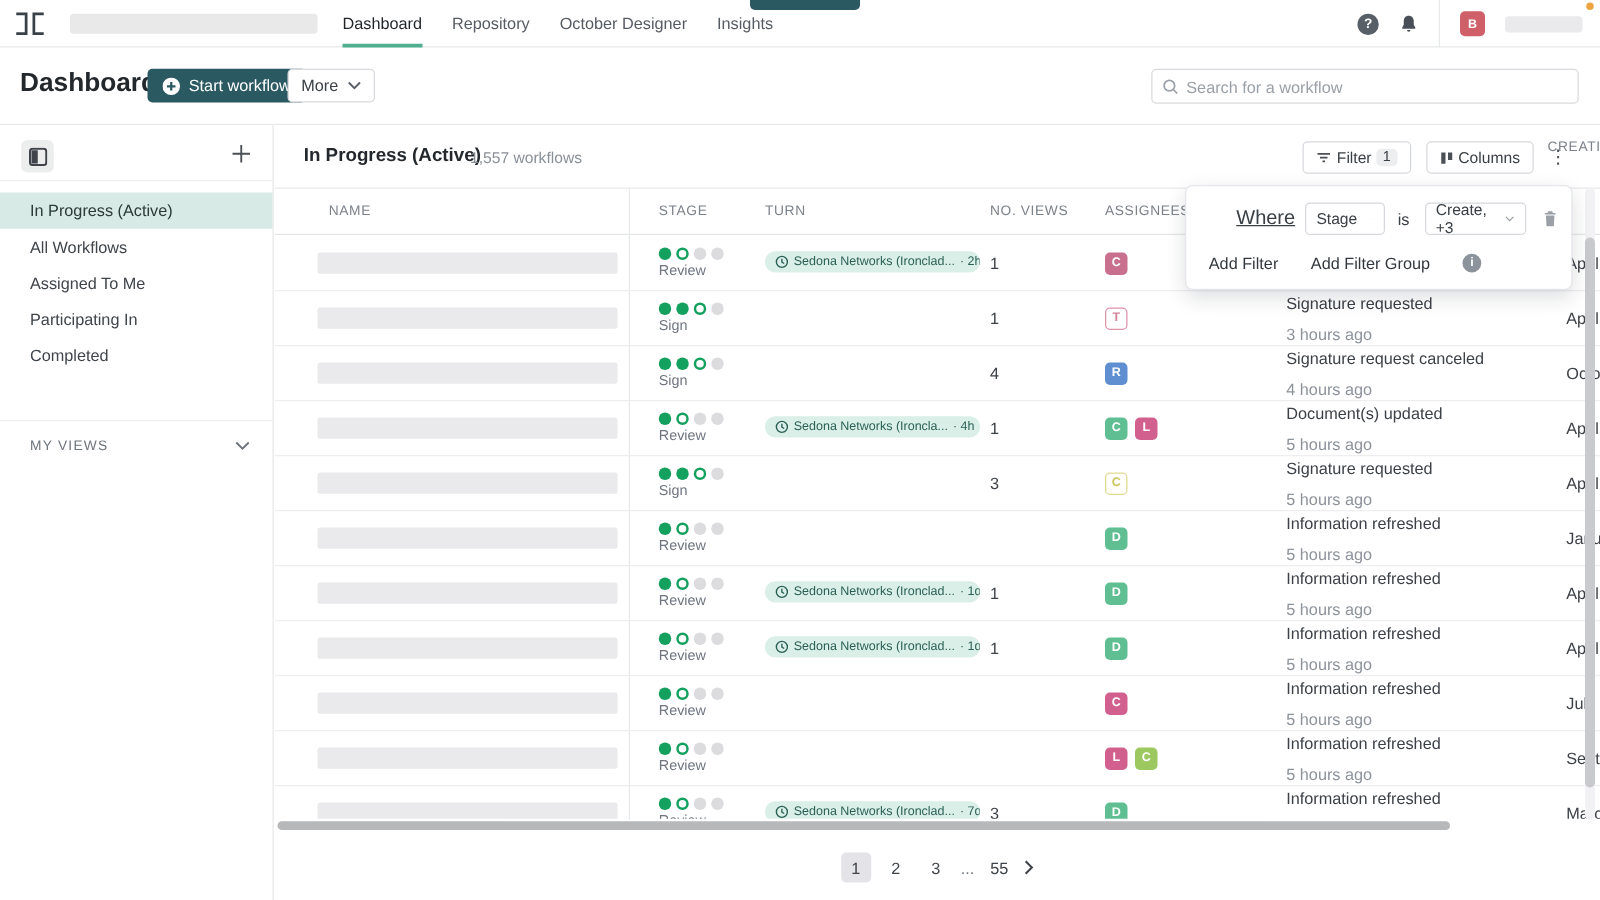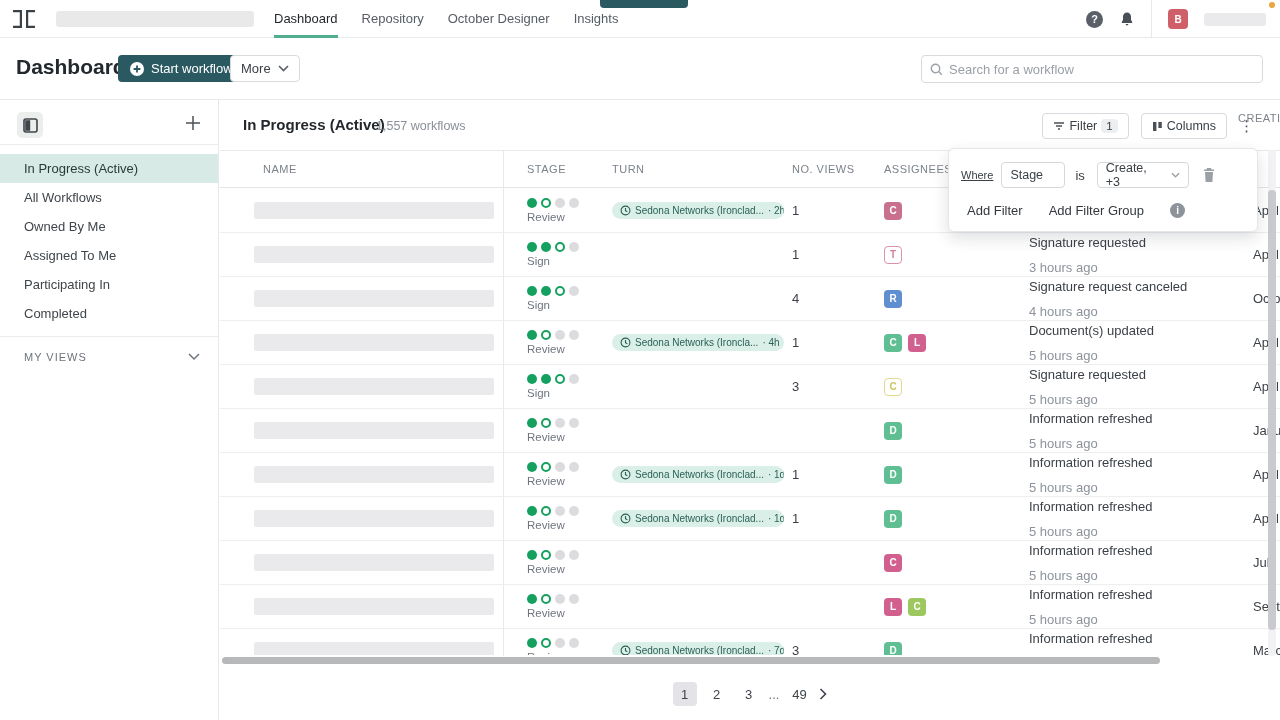--- a/index.html
+++ b/index.html
@@ -105,21 +105,21 @@
     border-radius:4px; z-index:40; cursor:pointer; }
   .vthumb { position:absolute; left:0; top:40px; width:8px; height:440px; background:#c9cacd; border-radius:4px; }
   .hbar { position:absolute; left:2px; top:557px; width:938px; height:7px; background:#b7b8ba;
     border-radius:4px; z-index:40; cursor:pointer; }
 
   
   .popover { position:absolute; top:48px; right:22px; width:310px; height:84px; background:#fff;
     border:1px solid #e4e6e9; border-radius:6px; box-shadow:0 6px 16px rgba(20,30,40,.14); z-index:60; }
   .pop-row1 { position:absolute; top:12px; left:12px; right:12px; height:28px;
     display:flex; align-items:center; }
-  .pop-where { font-size:11px; color:#3a4046;text-decoration:underline; }
+  .pop-where { margin-left:28px; font-size:16px; color:#3a4046;text-decoration:underline; }
   .select { height:26px; border:1px solid #d5d8dc; border-radius:4px; padding:0 8px;
     display:flex; align-items:center; gap:12px; font-size:12.5px; color:#3a4046; cursor:pointer; background:#fff; }
   .sel-field { margin-left:8px; width:64px; justify-content:space-between; }
   .pop-is { margin-left:10px; margin-right:12px; font-size:13px; color:#3a4046; }
   .sel-value { width:92px; justify-content:space-between; }
   .trash { margin-left:14px; cursor:pointer; }
   .pop-row2 { position:absolute; top:54px; left:18px; display:flex; align-items:center; gap:26px; }
   .pop-link { font-size:13px; color:#33383e; cursor:pointer; }
   .info-circle { width:15px; height:15px; border-radius:50%; background:#8d939b; color:#fff;
     font-size:10px; font-weight:bold; display:flex; align-items:center; justify-content:center; cursor:pointer; }
@@ -193,21 +193,20 @@
       <rect x="2.2" y="2.2" width="5" height="10.6" fill="#3f454b"></rect>
     </svg>
   </div>
   <svg class="side-plus" width="18" height="18" viewBox="0 0 18 18">
     <path d="M9 2v14M2 9h14" stroke="#4b5157" stroke-width="1.5"></path>
   </svg>
   <div class="side-div1"></div>
   <div class="side-items" id="side-items">
       <div class="side-item active">In Progress (Active)</div>
       <div class="side-item">All Workflows</div>
-      <div class="side-item">Owned By Me</div>
       <div class="side-item">Assigned To Me</div>
       <div class="side-item">Participating In</div>
       <div class="side-item">Completed</div>
     </div>
   <div class="side-div2"></div>
   <div class="my-views">
     <span>MY VIEWS</span>
     <svg width="12" height="8" viewBox="0 0 12 8">
       <path d="M1 1l5 5 5-5" fill="none" stroke="#6e747c" stroke-width="1.5"></path>
     </svg>
@@ -614,20 +613,20 @@
       <span class="pop-link">Add Filter Group</span>
       <div class="info-circle">i</div>
     </div>
   </div>
 
   <div class="pagination" id="pagination">
       <button class="page-btn active">1</button>
       <button class="page-btn">2</button>
       <button class="page-btn">3</button>
       <span class="page-ellipsis">...</span>
-      <button class="page-btn">49</button>
+      <button class="page-btn">55</button>
       <span class="page-next">
         <svg width="8" height="12" viewBox="0 0 8 12">
           <path d="M1.5 1l5 5-5 5" fill="none" stroke="#3e444a" stroke-width="1.6"></path>
         </svg>
       </span>
     </div>
 </div>
 
 </body></html>

